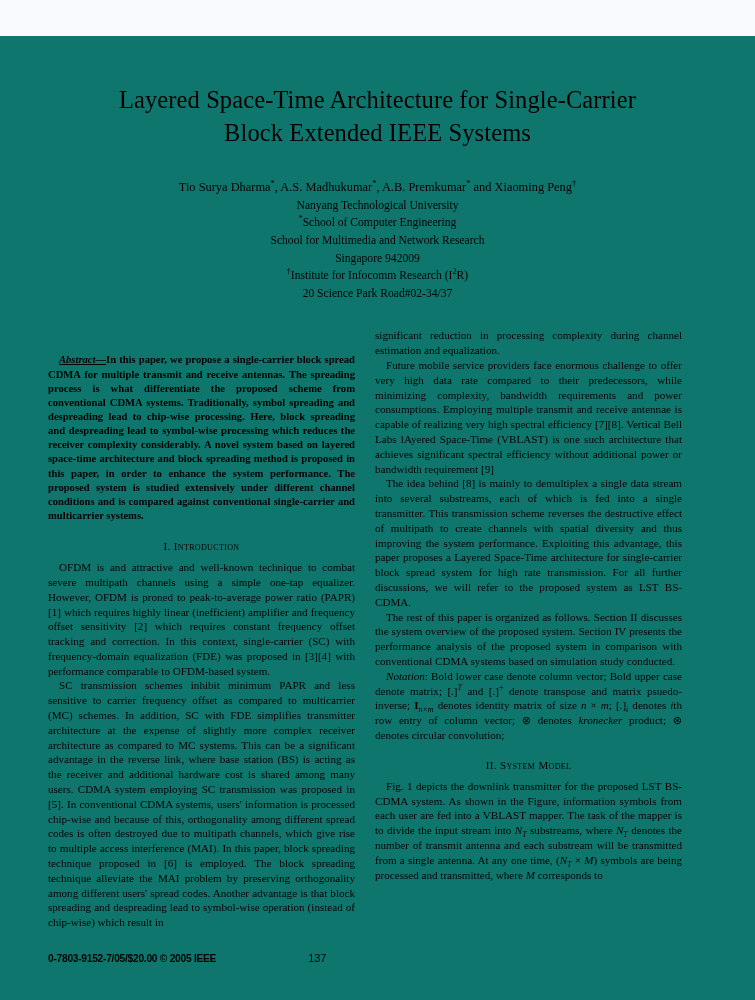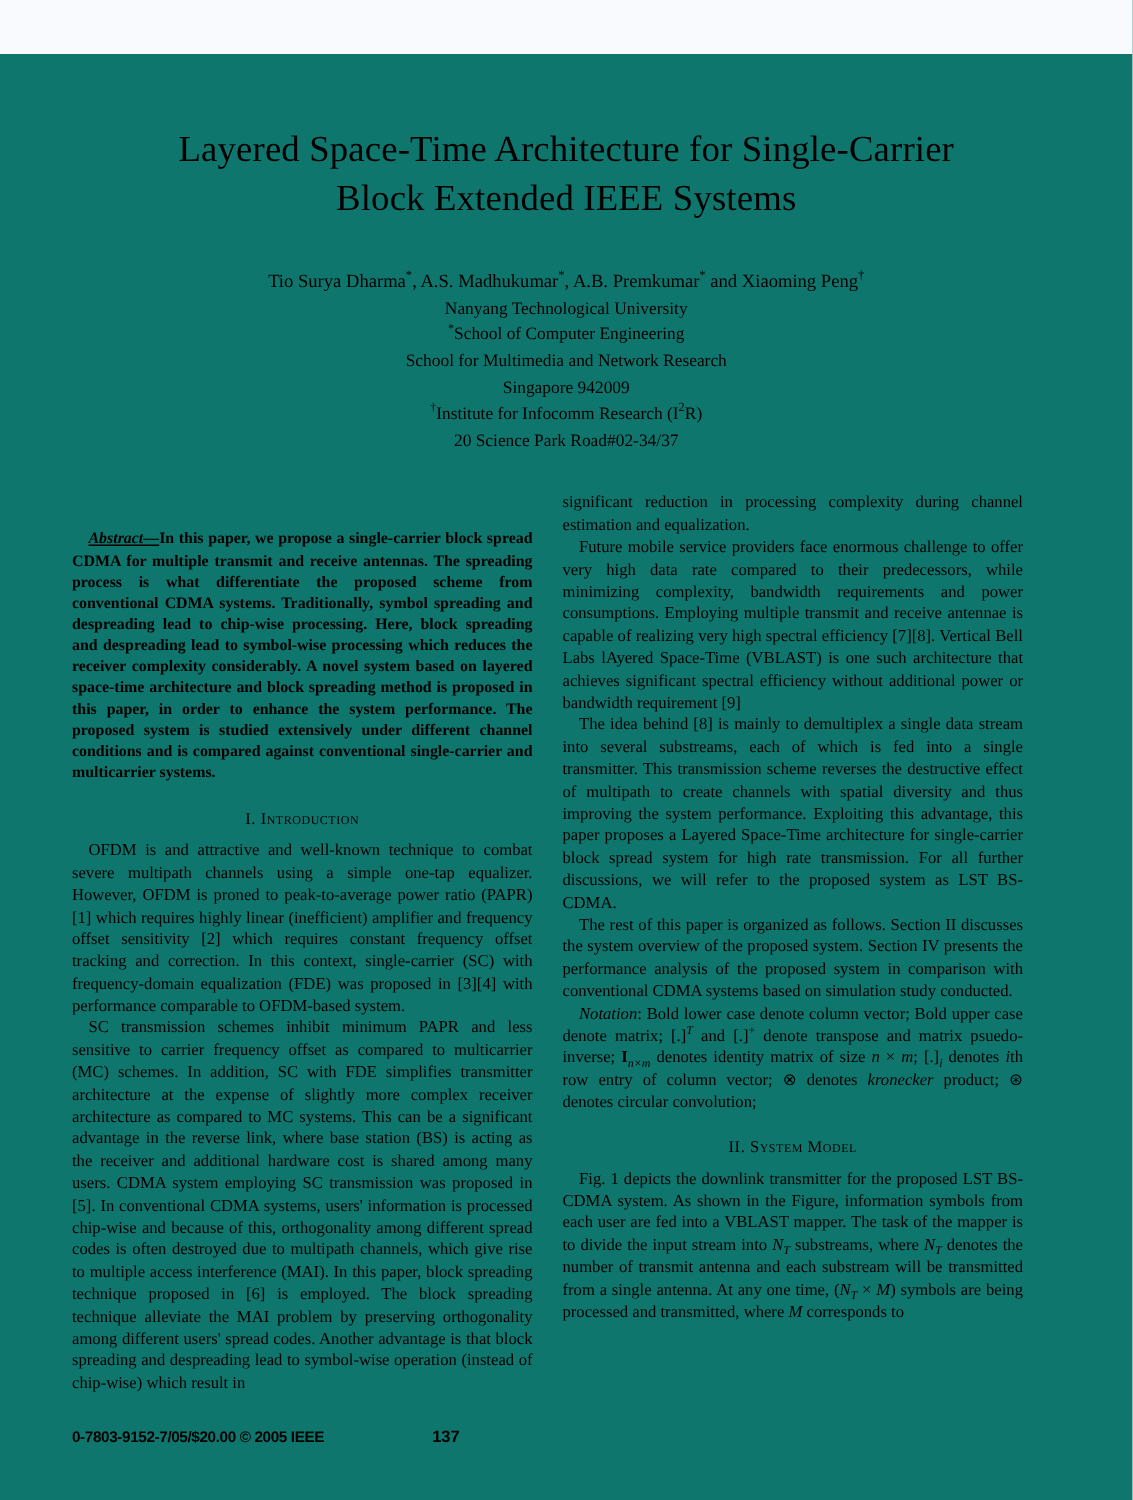--- a/index.html
+++ b/index.html
@@ -99,23 +99,23 @@
     display:flex; align-items:flex-end;
   }
   .copyright {
     font-family:"Liberation Sans", sans-serif;
     font-weight:bold;
     font-size:10.2px;
     letter-spacing:-0.25px;
   }
   .pagenum {
     font-family:"Liberation Sans", sans-serif;
-    font-weight:bold;
+    font-weight:normal;
     font-size:11px;
-    margin-left:72px;
+    margin-left:92px;
   }
 </style>
 </head>
 <body>
 
 <div class="page">
 
   <div class="top-band"></div>
 
   <div class="sheet">

